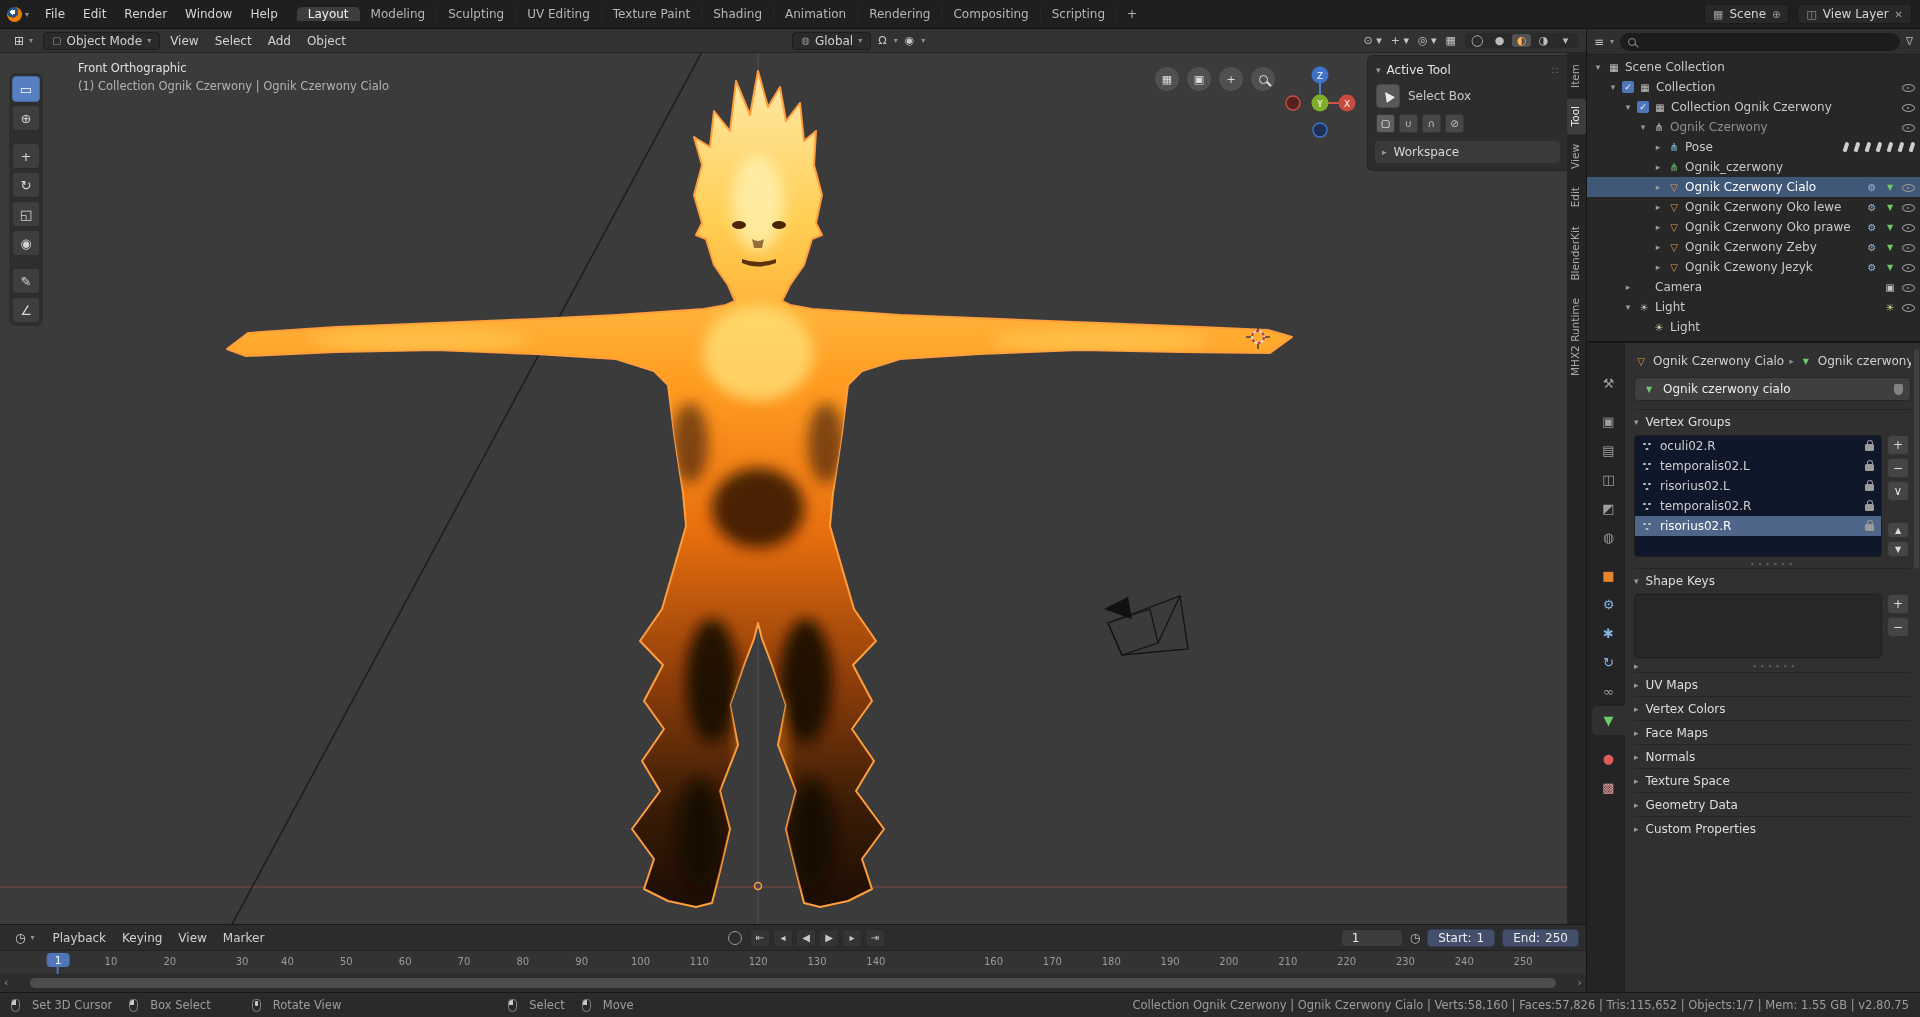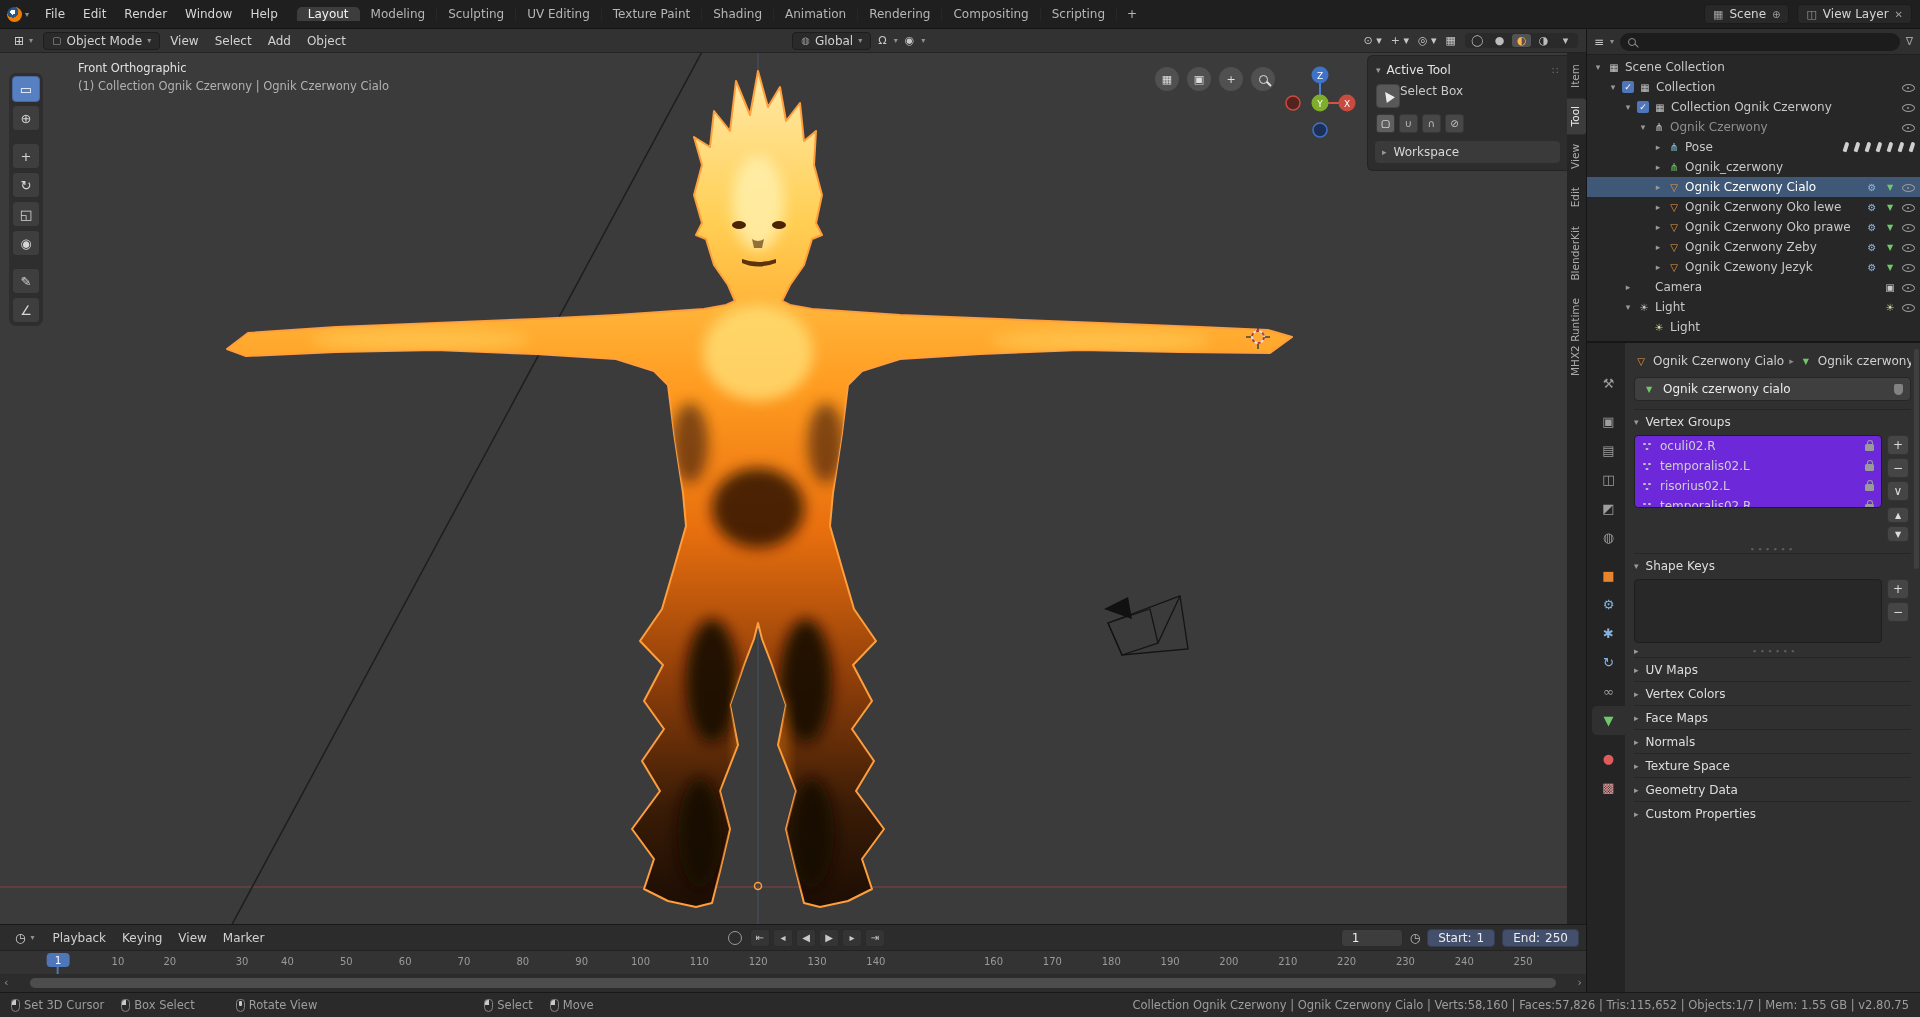--- a/index.html
+++ b/index.html
@@ -56,21 +56,21 @@
   .mag::after{content:"";position:absolute;width:6px;height:1.6px;background:#dedede;transform:rotate(45deg);right:-5px;bottom:-2px}
   .gizmo{position:absolute;top:10px;right:210px;width:74px;height:76px}
 
   .side-tabs{width:19px;background:#252525;display:flex;flex-direction:column;padding-top:3px;gap:2px;flex:none}
   .side-tab{writing-mode:vertical-rl;transform:rotate(180deg);font-size:10.5px;color:#ababab;padding:8px 2px;text-align:center}
   .side-tab.active{background:#3c3c3c;color:#ededed;border-radius:3px 0 0 3px}
 
   .tool-panel{position:absolute;top:2px;right:0;width:200px;background:rgba(44,44,44,.97);border:1px solid #242424;border-right:none;border-radius:6px 0 0 6px;padding:4px 7px 7px}
   .tp-header{display:flex;align-items:center;gap:6px;color:#e2e2e2;padding:3px 1px 5px}
   .tp-dots{margin-left:auto;color:#777;font-size:10px;letter-spacing:1px}
-  .tp-tool{display:flex;align-items:flex-start;padding:2px 1px 6px}
+  .tp-tool{display:flex;align-items:center;gap:8px;padding:2px 1px 6px}
   .tp-tool-icon{width:24px;height:24px;background:#585858;border:1px solid #454545;border-radius:4px;display:flex;align-items:center;justify-content:center}
   .tp-cursor{width:0;height:0;border-left:5px solid transparent;border-right:5px solid transparent;border-bottom:10px solid #ececec;transform:rotate(-35deg)}
   .tp-opts{display:flex;gap:4px;padding:0 1px 8px}
   .tp-opt{width:19px;height:19px;background:#474747;border:1px solid #383838;border-radius:3px;display:flex;align-items:center;justify-content:center;color:#c3c3c3;font-size:10px}
   .tp-opt.active{background:#5e5e5e;color:#fff}
   .tp-section{background:#3a3a3a;border-radius:4px;padding:4px 7px;color:#d7d7d7;display:flex;gap:7px;align-items:center}
   .arrow-g{color:#9a9a9a;font-size:9px}
 
   
   .right-col{width:334px;display:flex;flex-direction:column;border-left:1px solid #151515;flex:none}
@@ -115,21 +115,21 @@
   .ptab.active{background:#303030}
   .c-orange{color:#e8842c}.c-blue{color:#84b3e0}.c-green{color:#6ec96a}.c-red{color:#e05c5c}.c-pink{color:#e09a9a}
   .g-top{margin-top:9px}
   .pcontent{flex:1;min-width:0;display:flex;flex-direction:column;position:relative;padding:6px 9px 0}
   .pc-breadcrumb{display:flex;align-items:center;gap:5px;height:24px;color:#d0d0d0;white-space:nowrap;overflow:hidden}
   .bc-sep{color:#8a8a8a;font-size:9px}
   .pc-name{height:24px;margin:4px 0 8px;background:#3f3f3f;border:1px solid #262626;border-radius:4px;display:flex;align-items:center;gap:7px;padding:0 7px;color:#ececec}
   .i-shield{margin-left:auto;width:9px;height:11px;background:#9a9a9a;border-radius:2px 2px 5px 5px;opacity:.75}
   .psec-header{height:24px;display:flex;align-items:center;gap:7px;color:#dedede;border-top:1px solid #262626}
   .vg-wrap{display:flex;gap:5px;padding:2px 0}
-  .vg-list{flex:1;background:#6d28d9;border:1px solid #1e1e1e;border-radius:4px;overflow:hidden;height:73px}
+  .vg-list{flex:1;background:#0f172a;border:1px solid #1e1e1e;border-radius:4px;overflow:hidden;height:122px}
   .vg-row{height:20px;display:flex;align-items:center;gap:7px;padding:0 7px;color:#cfcfcf}
   .vg-row.sel{background:#4f6589;color:#fff}
   .vg-ico{width:11px;height:11px;position:relative;flex:none}
   .vg-ico::before{content:"";position:absolute;left:1px;top:2px;width:2.5px;height:2.5px;border-radius:50%;background:#c0c0c0;box-shadow:5px 0 0 #c0c0c0,2.5px 5px 0 #c0c0c0}
   .vg-lock{margin-left:auto;position:relative;width:9px;height:7px;background:#9a9a9a;border-radius:1.5px;flex:none;margin-top:3px}
   .vg-lock::before{content:"";position:absolute;left:1.5px;top:-4px;width:4px;height:4px;border:1.5px solid #9a9a9a;border-bottom:none;border-radius:3px 3px 0 0}
   .list-btns{width:24px;display:flex;flex-direction:column;gap:3px}
   .lbtn{width:22px;height:20px;background:#454545;border:1px solid #333;border-radius:4px;color:#ddd;display:flex;align-items:center;justify-content:center;font-size:12px}
   .lbtn.sm{height:16px;font-size:8px}
   .lspace{flex:1}
@@ -155,21 +155,21 @@
   .tl-tick{position:absolute;top:5px;transform:translateX(-50%);color:#9b9b9b;font-size:10px}
   .playhead{position:absolute;top:2px;transform:translateX(-50%);background:#4f76b8;color:#fff;font-size:10.5px;padding:1px 8px;border-radius:4px;z-index:2}
   .playhead::after{content:"";position:absolute;left:calc(50% - 1px);top:100%;width:2px;height:8px;background:#4f76b8}
   .tl-scroll{height:18px;position:relative;background:#2c2c2c;flex:none}
   .scroll-arrow{position:absolute;top:2px;color:#8f8f8f;font-size:11px}
   .scroll-arrow.left{left:4px}.scroll-arrow.right{right:4px}
   .thumb{position:absolute;left:30px;right:30px;top:4px;height:10px;background:#4d4d4d;border-radius:5px}
 
   
   .statusbar{height:25px;background:#2a2a2a;border-top:1px solid #181818;display:flex;align-items:center;padding:0 11px;gap:17px;color:#9d9d9d;font-size:11.5px;flex:none}
-  .hint{display:flex;align-items:center;gap:4px;white-space:nowrap}
+  .hint{display:flex;align-items:center;gap:12px;white-space:nowrap}
   .hint.sp1{margin-left:24px}
   .hint.sp2{margin-left:150px}
   .mouse{width:9px;height:13px;border:1px solid #828282;border-radius:4px 4px 5px 5px;position:relative;flex:none}
   .m-left::before{content:"";position:absolute;left:0;top:0;width:4px;height:5px;background:#c9c9c9;border-radius:3px 0 0 0}
   .m-mid::before{content:"";position:absolute;left:2.8px;top:1px;width:2.4px;height:5px;background:#c9c9c9;border-radius:1px}
   .stats{margin-left:auto;white-space:nowrap;color:#9d9d9d}
 </style>
 </head>
 <body>
 
@@ -518,21 +518,21 @@
             </div>
             <div class="tl-field tl-se">
               <span>End:</span>
               <span>250</span>
             </div>
           </div>
         </div>
         <div class="tl-ruler">
 
           <span class="playhead" style="left: 58px;">1</span>
-        <span class="tl-tick" style="left: 110.956px; margin-left: 7px;">10</span>
+        <span class="tl-tick" style="left: 110.956px;">10</span>
             <span class="tl-tick" style="left: 169.796px;">20</span>
             <span class="tl-tick" style="left: 242px;">30</span>
             <span class="tl-tick" style="left: 287.476px;">40</span>
             <span class="tl-tick" style="left: 346.316px;">50</span>
             <span class="tl-tick" style="left: 405.156px;">60</span>
             <span class="tl-tick" style="left: 463.996px;">70</span>
             <span class="tl-tick" style="left: 522.836px;">80</span>
             <span class="tl-tick" style="left: 581.676px;">90</span>
             <span class="tl-tick" style="left: 640.516px;">100</span>
             <span class="tl-tick" style="left: 699.356px;">110</span>

